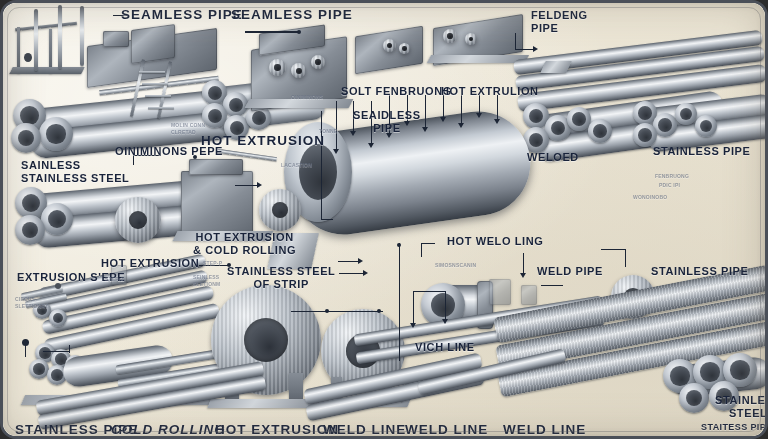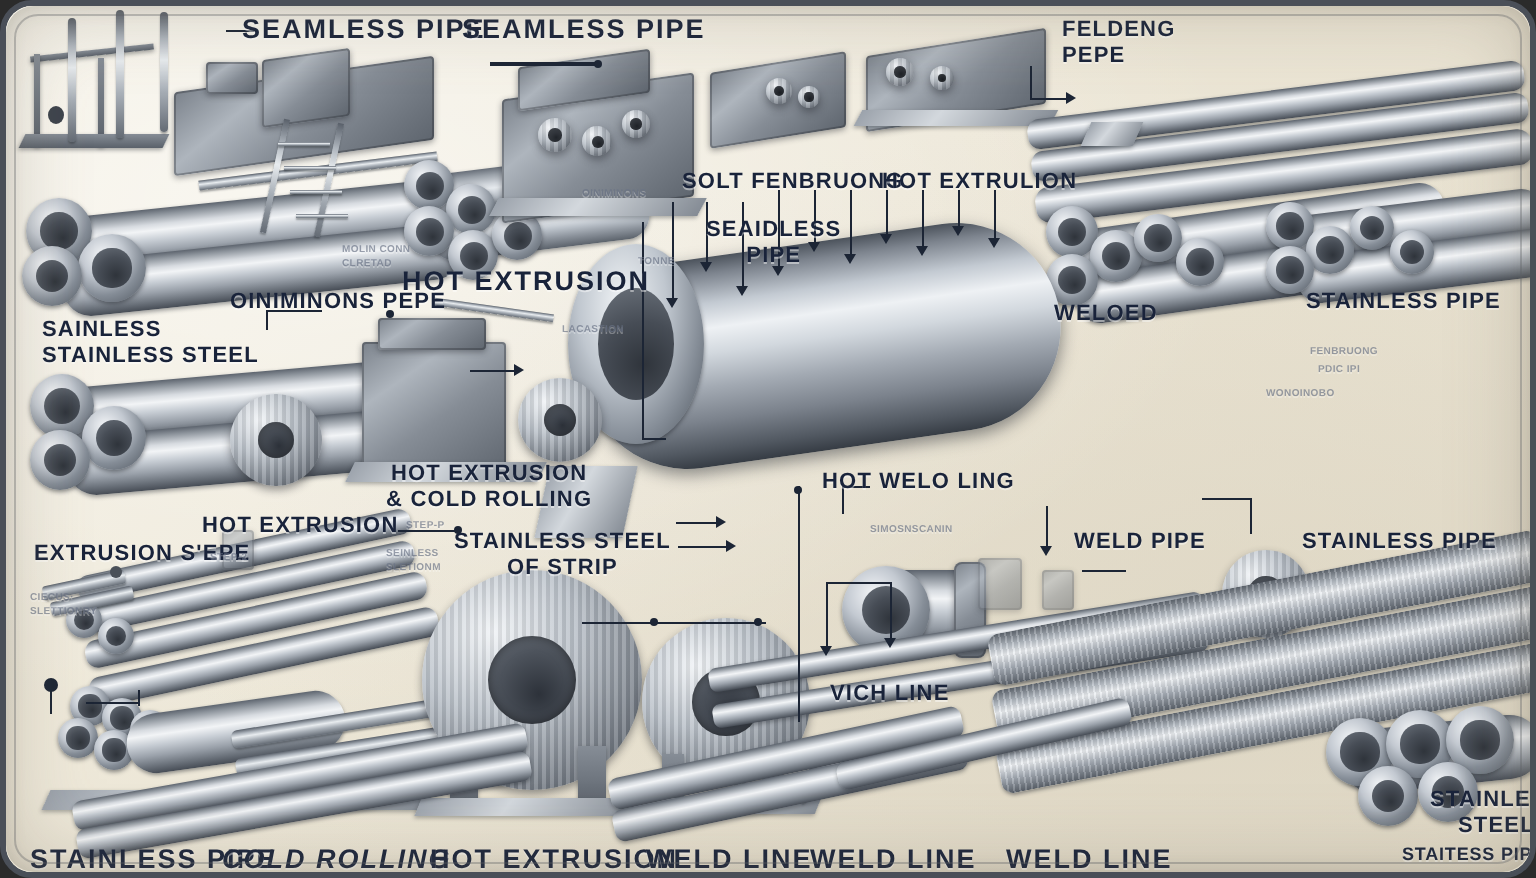--- a/index.html
+++ b/index.html
@@ -405,21 +405,21 @@
     <div class="arrow-right" style="left:24px;top:-3px;"></div>
   </div>
 
   <div class="callout" style="left:538px;top:282px;">
     <div class="line hline" style="left:0;top:0;width:22px;"></div>
   </div>
 
   <div class="lbl big" style="left:118px;top:4px;">SEAMLESS PIPE</div>
   <div class="lbl big" style="left:228px;top:4px;">SEAMLESS PIPE</div>
   <div class="lbl med" style="left:528px;top:6px;">FELDENG
-PEPE</div>
+PIPE</div>
 
   <div class="lbl med" style="left:338px;top:82px;">SOLT FENBRUONG</div>
   <div class="lbl med" style="left:438px;top:82px;">HOT EXTRULION</div>
   <div class="lbl med center" style="left:350px;top:106px;">SEAIDLESS
 PIPE</div>
 
   <div class="lbl med" style="left:112px;top:142px;">OINIMINONS PEPE</div>
   <div class="lbl big" style="left:198px;top:130px;">HOT EXTRUSION</div>
 
   <div class="lbl med" style="left:18px;top:156px;">SAINLESS
@@ -430,21 +430,21 @@
 
   <div class="lbl med center" style="left:190px;top:228px;">HOT EXTRUSION
 &amp; COLD ROLLING</div>
   <div class="lbl med center" style="left:224px;top:262px;">STAINLESS STEEL
 OF STRIP</div>
 
   <div class="lbl med" style="left:14px;top:268px;">EXTRUSION S'EPE</div>
   <div class="lbl med" style="left:98px;top:254px;">HOT EXTRUSION</div>
 
 
-  <div class="lbl med" style="left:408px;top:232px;">HOT WELO LING</div>
+  <div class="lbl med" style="left:444px;top:232px;">HOT WELO LING</div>
   <div class="lbl med" style="left:534px;top:262px;">WELD PIPE</div>
   <div class="lbl med" style="left:648px;top:262px;">STAINLESS PIPE</div>
   <div class="lbl med" style="left:412px;top:338px;">VICH LINE</div>
 
   <div class="lbl med center" style="left:712px;top:391px;">STAINLESS
 STEEL</div>
   <div class="lbl sm" style="left:698px;top:419px;">STAITESS PIPE</div>
 
   <div class="lbl big" style="left:12px;top:419px;">STAINLESS PIPE</div>
   <div class="lbl big" style="left:108px;top:419px;font-style:italic;">COLD ROLLING</div>

